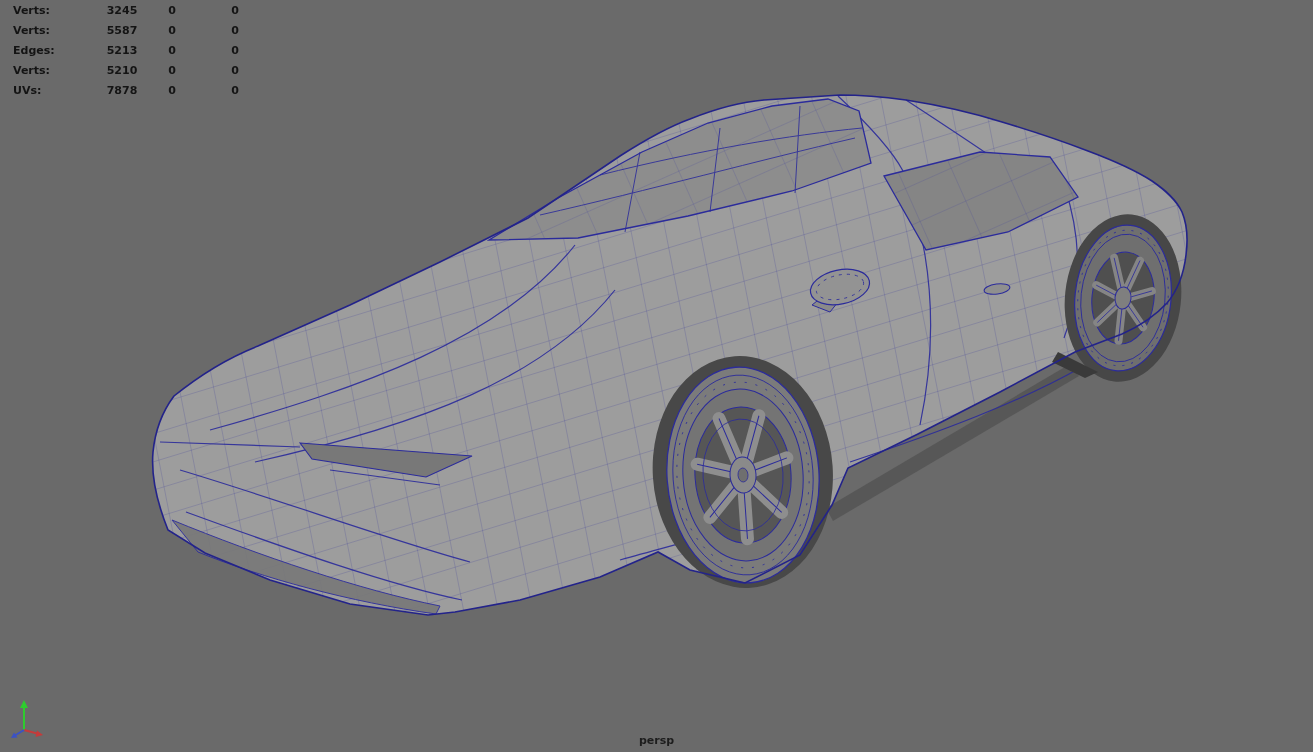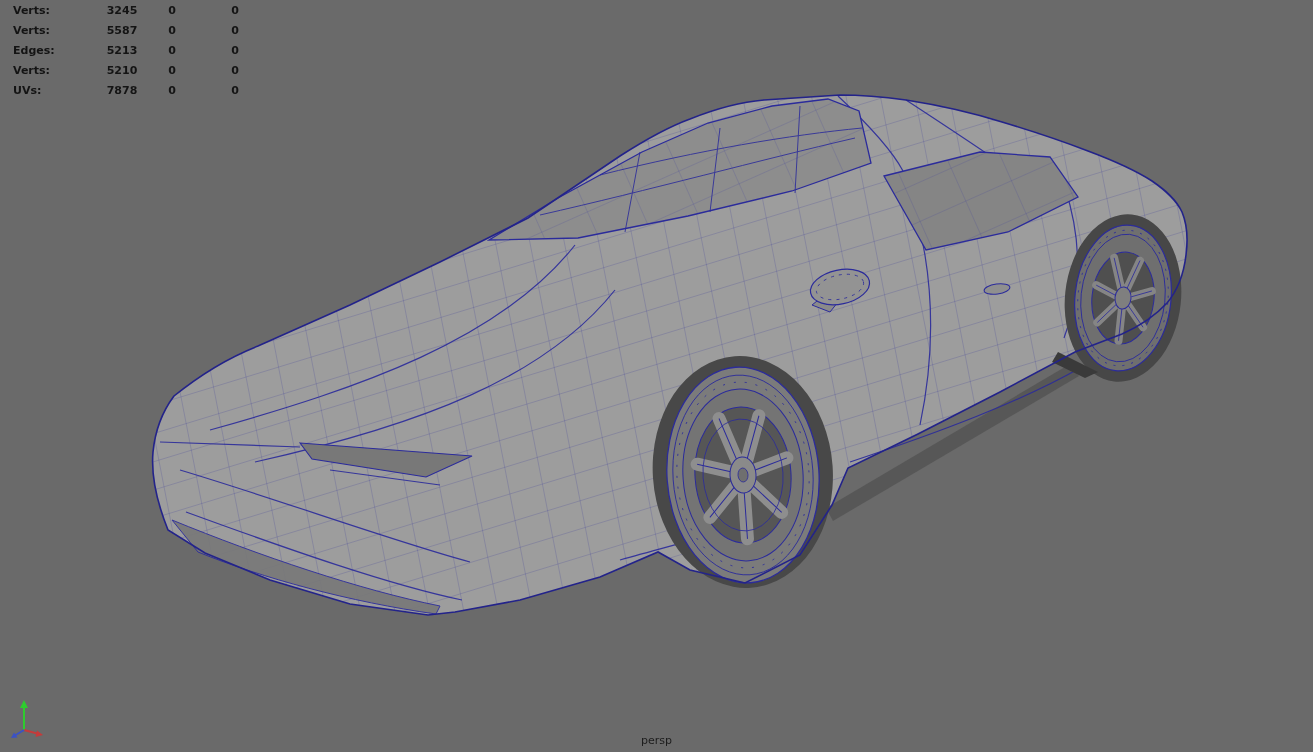--- a/index.html
+++ b/index.html
@@ -16,21 +16,21 @@
     position:absolute;top:1px;left:13px;
     color:#141414;font-size:11px;font-weight:bold;line-height:20px;
   }
   .hud-row{display:grid;grid-template-columns:90px 38px 62px 64px;}
   .hud-row .num{text-align:center;}
   
   .axis{position:absolute;left:8px;bottom:12px;}
   
   .camera-label{
     position:absolute;left:0;right:0;bottom:5px;
-    text-align:center;color:#1d1d1d;font-size:11px;font-weight:normal;
+    text-align:center;color:#1d1d1d;font-size:11px;font-weight:bold;
   }
 </style>
 </head>
 <body>
 
 <div class="viewport">
 
   <svg class="scene" width="1313" height="752" viewBox="0 0 1313 752">
     <defs>
       <pattern id="mesh" width="34" height="27" patternUnits="userSpaceOnUse" patternTransform="rotate(-17) skewX(-6)">

